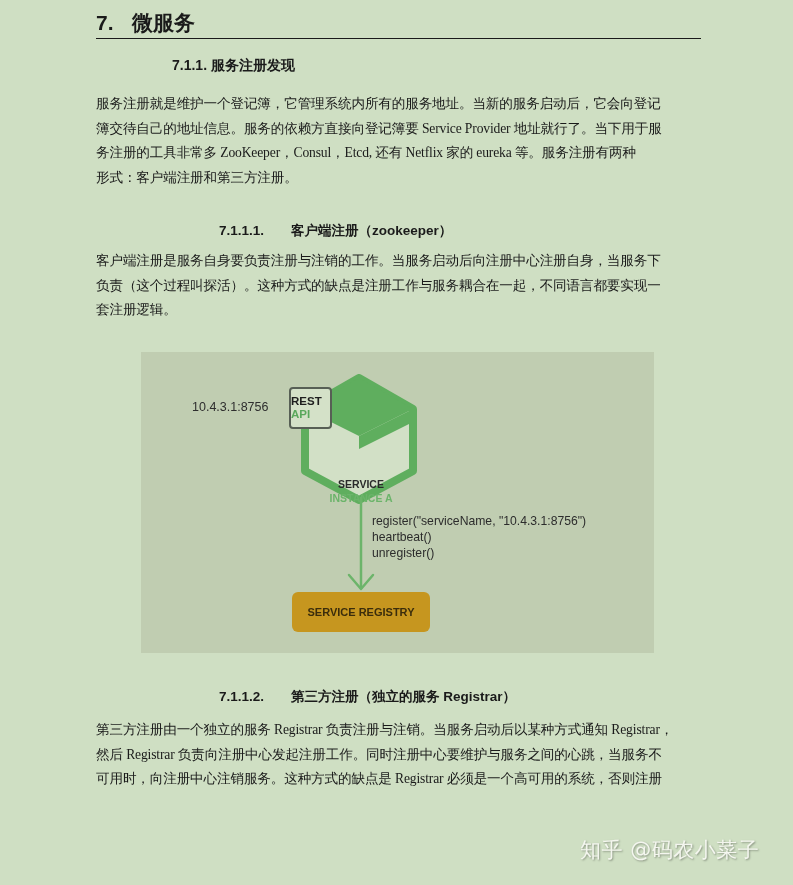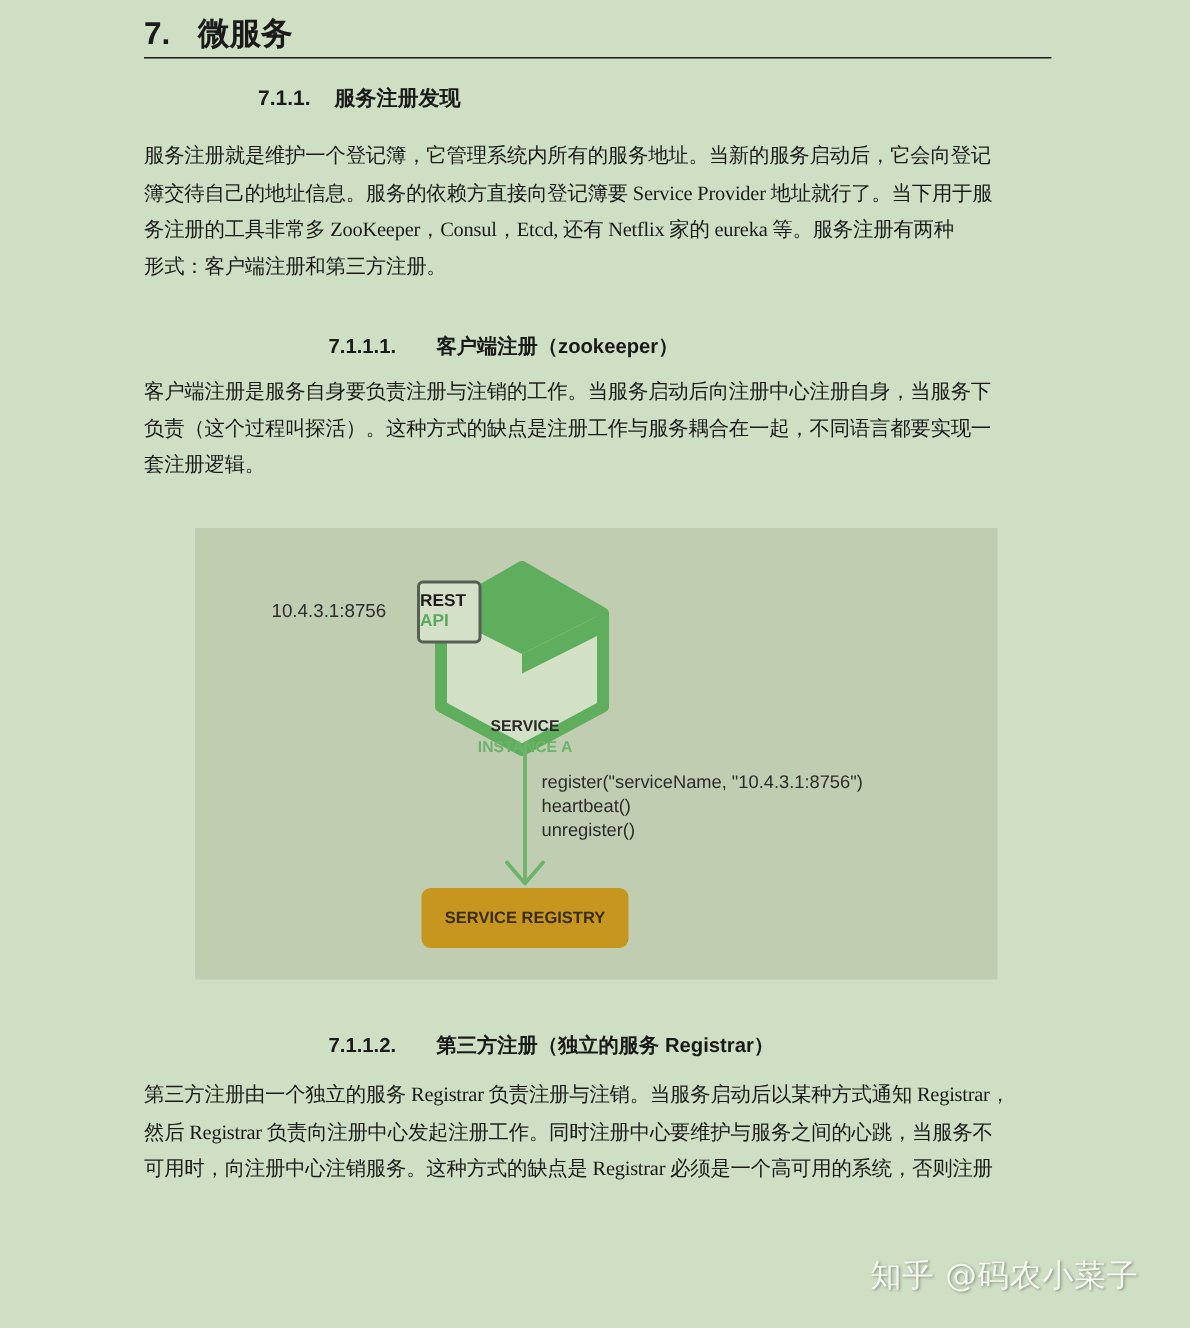--- a/index.html
+++ b/index.html
@@ -30,21 +30,21 @@
     .h1 .num { display: inline-block; width: 36px; }
     .h2 {
       position: absolute;
       left: 172px;
       top: 55px;
       font-family: "Liberation Sans", "DejaVu Sans", sans-serif;
       font-weight: bold;
       font-size: 14px;
       line-height: 20px;
     }
-    .h2 .num { margin-right: 16px; }
+    .h2 .num { margin-right: 4px; }
     .h3 {
       position: absolute;
       left: 219px;
       font-family: "Liberation Sans", "DejaVu Sans", sans-serif;
       font-weight: bold;
       font-size: 13.5px;
       line-height: 20px;
     }
     .h3 .num { display: inline-block; width: 72px; }
     .para {
@@ -58,26 +58,25 @@
       text-align: justify;
     }
     .para .line {
       display: block;
       white-space: nowrap;
       overflow: hidden;
       font-family: Liberation Serif, serif;
     }
     .figure {
       position: absolute;
-      left: 130px;
+      left: 141px;
       top: 352px;
       width: 513px;
       height: 301px;
       background: #c0cdb1;
-      padding-left: 22px;
     }
     .ip-label {
       position: absolute;
       left: 51px;
       top: 48px;
       font-family: "Liberation Sans", sans-serif;
       font-size: 12.5px;
       color: #2e2e2e;
     }
     .hexagon {

